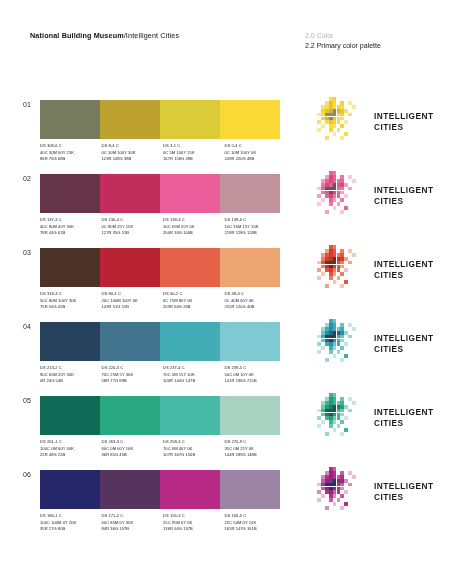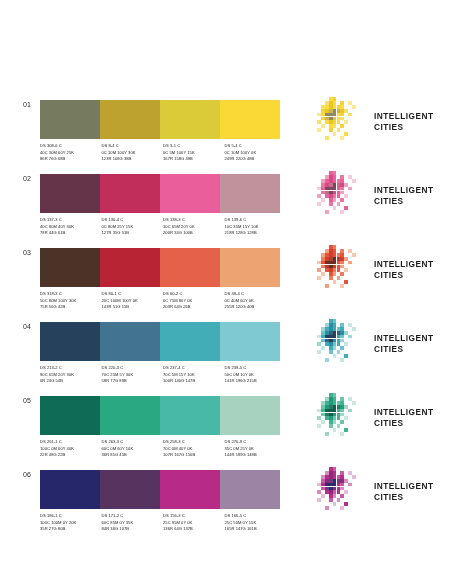--- a/index.html
+++ b/index.html
@@ -61,20 +61,29 @@
     font-size: 8.3px; font-weight: bold; color: #1b1b1b;
     letter-spacing: 0.055em; line-height: 1.32;
   }
   .logotype div { white-space: nowrap; }
 </style>
 </head>
 <body>
 
 <div id="page">
 
+  <div class="header">
+    <div class="doc-title">
+      <span class="bold">National Building Museum</span><span class="light">/</span><span class="light">Intelligent Cities</span>
+    </div>
+    <div class="section-meta">
+      <div class="section-num">2.0 Color</div>
+      <div class="section-name">2.2 Primary color palette</div>
+    </div>
+  </div>
 
   <div class="rows" id="rows">
       <div class="prow">
         <div class="row-num">01</div>
         <div class="swatch-strip">
           <div class="swatch" style="background: rgb(118, 122, 95);"></div>
           <div class="swatch" style="background: rgb(189, 162, 47);"></div>
           <div class="swatch" style="background: rgb(219, 203, 56);"></div>
           <div class="swatch" style="background: rgb(250, 217, 55);"></div>
         </div>

